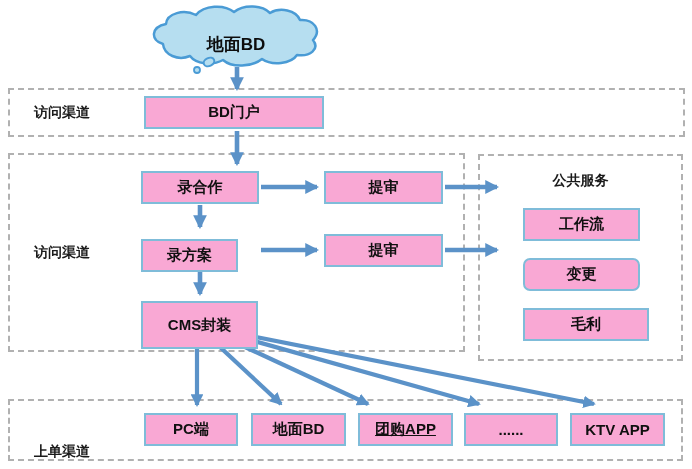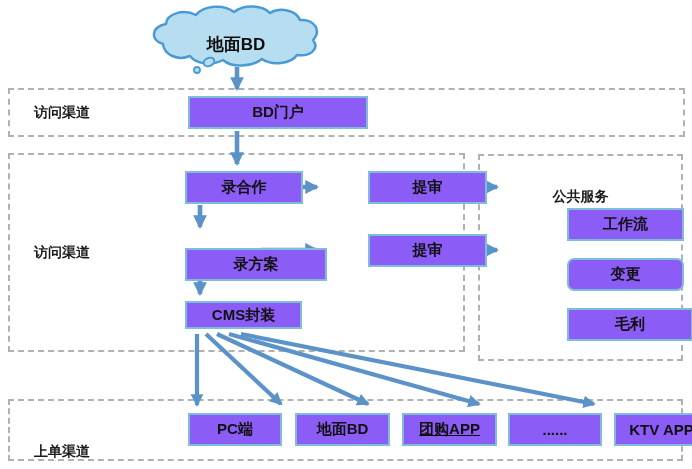--- a/index.html
+++ b/index.html
@@ -11,31 +11,31 @@
     position:absolute; border:2px dashed #b1b1b1; box-sizing:border-box;
     z-index:1; background:transparent;
   }
   .sec-label {
     position:absolute; z-index:3; font-size:14px; font-weight:bold;
     color:#1a1a1a; white-space:nowrap;
   }
   .layer { position:absolute; left:0; top:0; z-index:2; pointer-events:none; }
   .node {
     position:absolute; z-index:3; box-sizing:border-box;
-    background:#8b5cf6; border:2px solid #7fbcd9;
+    background:#f9a8d4; border:2px solid #7fbcd9;
     display:flex; align-items:center; justify-content:center;
-    font-size:15px; font-weight:600; color:#101010; white-space:nowrap;margin-left:44px;
+    font-size:15px; font-weight:600; color:#101010; white-space:nowrap;
   }
   .cloud-label {
     position:absolute; z-index:4; left:150px; top:33px; width:172px;
     text-align:center; font-size:17px; font-weight:bold; color:#0d0d0d;
   }
   .pub-title {
     position:absolute; z-index:3; left:478px; top:172px; width:205px;
-    text-align:center; font-size:14px; font-weight:bold; color:#1a1a1a;margin-top:16px;
+    text-align:center; font-size:14px; font-weight:bold; color:#1a1a1a;
   }
 </style>
 </head>
 <body>
 
 <div class="canvas">
 
   <div class="section" style="left:8px; top:88px; width:677px; height:49px;"></div>
   <div class="section" style="left:8px; top:153px; width:457px; height:199px;"></div>
   <div class="section" style="left:478px; top:154px; width:205px; height:207px;"></div>
@@ -81,24 +81,24 @@
     <line x1="241" y1="334" x2="594" y2="404" stroke="#5b92c8" stroke-width="4.2" marker-end="url(#ah)"></line>
   </svg>
 
   <div class="cloud-label">地面BD</div>
 
   <div class="node" style="left:144px; top:96px; width:180px; height:33px;">BD门户</div>
 
   <div class="node" style="left:141px; top:171px; width:118px; height:33px;">录合作</div>
   <div class="node" style="left:324px; top:171px; width:119px; height:33px;">提审</div>
 
-  <div class="node" style="left:141px; top:248px; width:142px; height:33px;">录方案</div>
+  <div class="node" style="left:141px; top:239px; width:97px; height:33px;">录方案</div>
   <div class="node" style="left:324px; top:234px; width:119px; height:33px;">提审</div>
 
-  <div class="node" style="left:141px; top:301px; width:117px; height:28px;">CMS封装</div>
+  <div class="node" style="left:141px; top:301px; width:117px; height:48px;">CMS封装</div>
 
   <div class="node" style="left:523px; top:208px; width:117px; height:33px;">工作流</div>
   <div class="node" style="left:523px; top:258px; width:117px; height:33px;border-radius:7px;">变更</div>
   <div class="node" style="left:523px; top:308px; width:126px; height:33px;">毛利</div>
 
   <div class="node" style="left:144px; top:413px; width:94px; height:33px;">PC端</div>
   <div class="node" style="left:251px; top:413px; width:95px; height:33px;">地面BD</div>
   <div class="node" style="left:358px; top:413px; width:95px; height:33px;text-decoration:underline;">团购APP</div>
   <div class="node" style="left:464px; top:413px; width:94px; height:33px;">......</div>
   <div class="node" style="left:570px; top:413px; width:95px; height:33px;">KTV APP</div>

